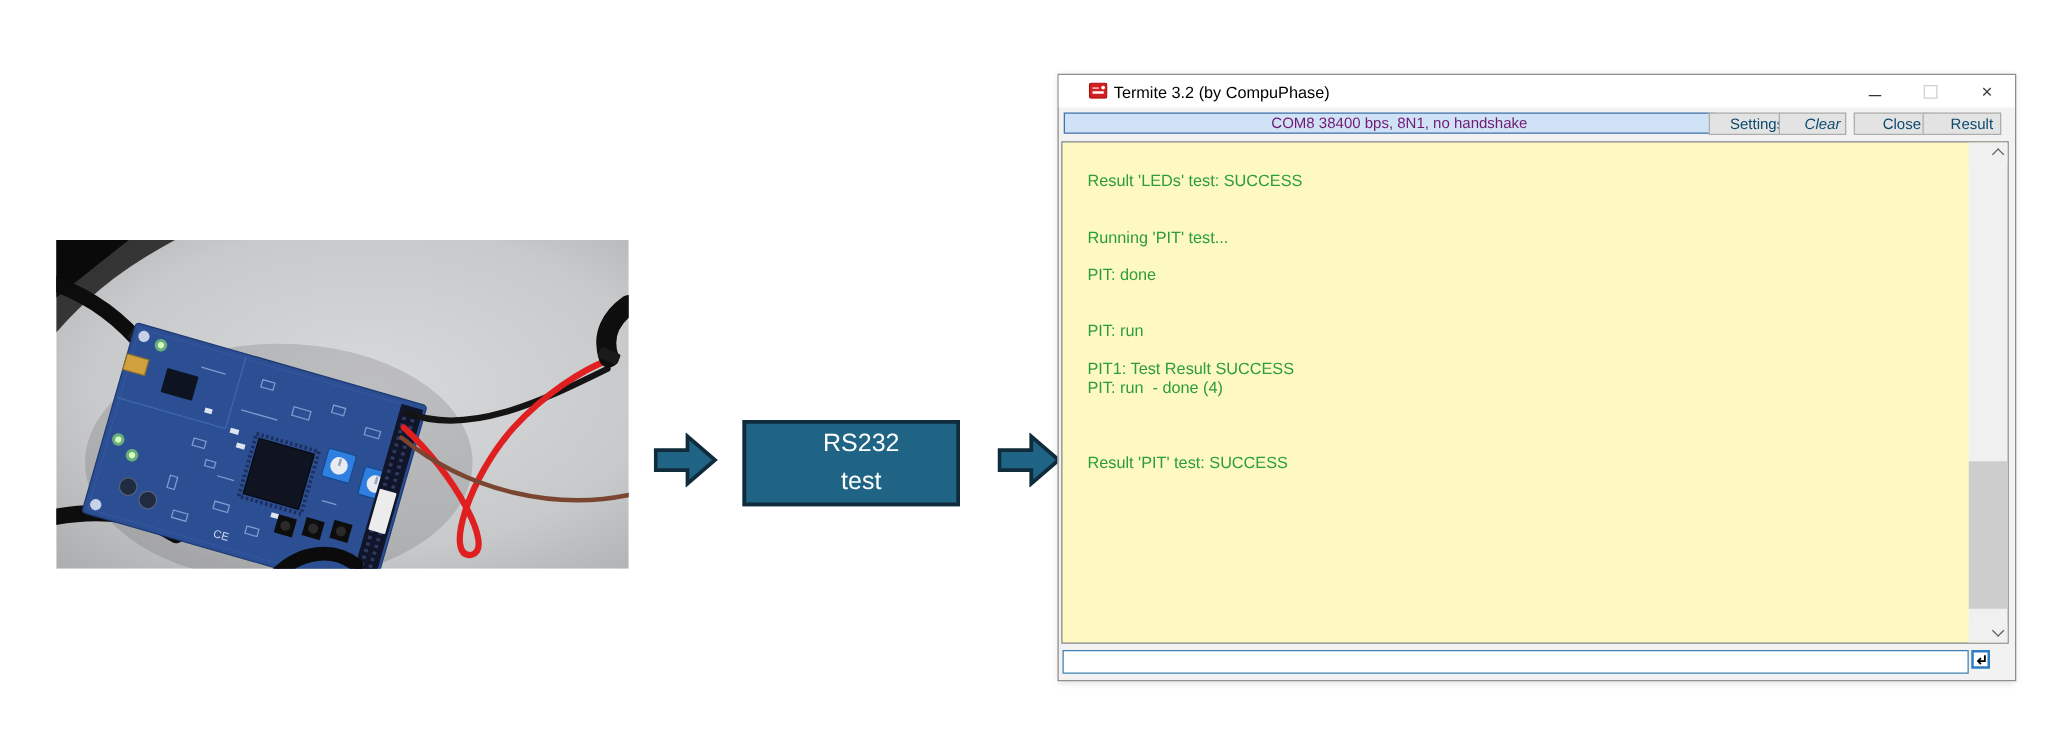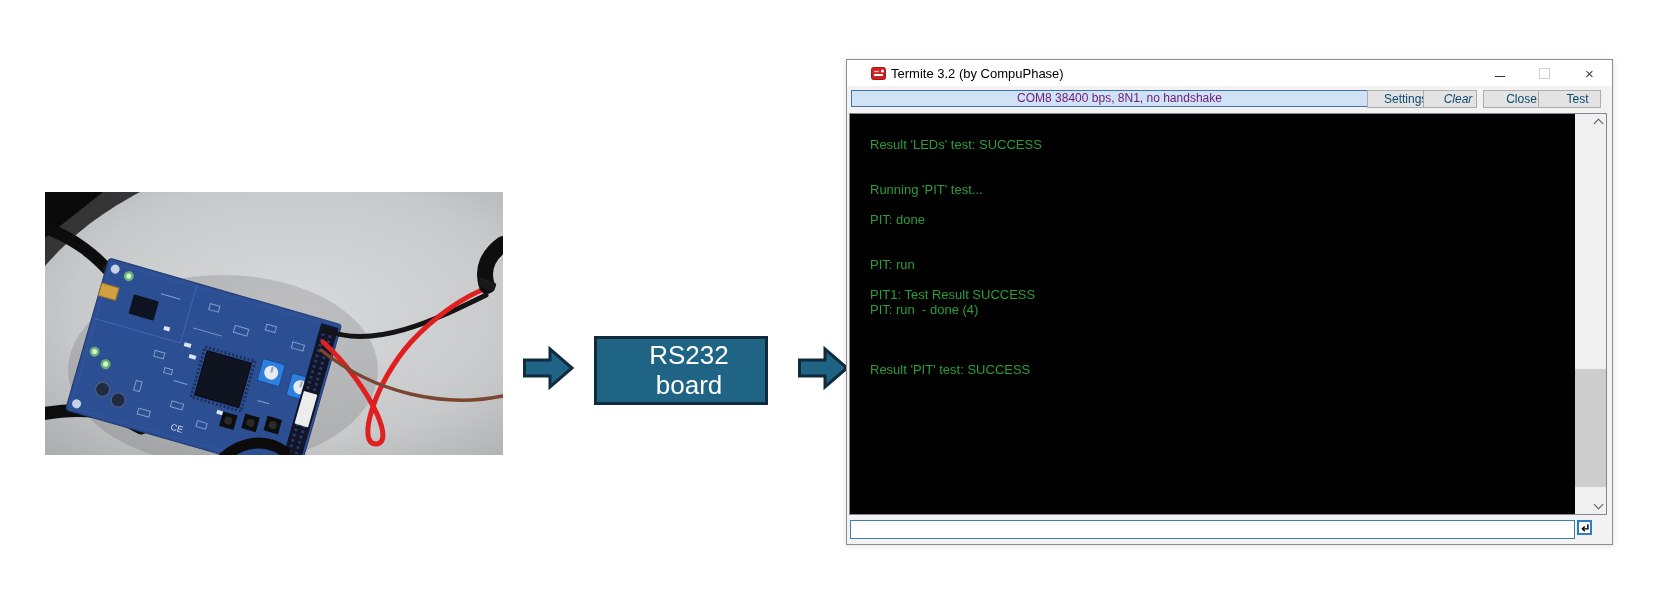--- a/index.html
+++ b/index.html
@@ -9,21 +9,21 @@
 
   
   #photo{left:29px;top:192px;width:458px;height:263px;}
 
   
   .flow-arrow{width:52px;height:44px;}
   #arrow1{left:507px;top:346px;}
   #arrow2{left:782px;top:346px;}
   #rs232{left:594px;top:336px;width:152px;height:62px;background:#1F6484;
          border:3px solid #102B3B;color:#ffffff;text-align:center;
-         font-size:26px;line-height:30px;padding-top:1px;}
+         font-size:20px;line-height:30px;padding-top:1px;}
 
   
   #win{left:846px;top:59px;width:749px;height:484px;background:#F2F2F2;
        border:1px solid #8E8E8E;box-shadow:0 1px 6px rgba(0,0,0,.13);}
   #titlebar{left:0;top:0;width:749px;height:26px;background:#ffffff;}
   #app-icon{left:8px;top:6px;width:15px;height:13px;}
   #win-title{left:28px;top:0;height:26px;line-height:27px;font-size:13px;color:#000;}
   #caption{right:0;top:0;height:26px;display:flex;}
   .cap-btn{width:45px;height:26px;display:flex;align-items:center;justify-content:center;}
   .min-glyph{width:10px;height:1px;background:#333;display:block;margin-top:6px;}
@@ -34,21 +34,21 @@
   #statusbox{left:4px;top:4px;width:503px;height:15px;background:#CFE2F6;
              border:1px solid #4472A8;text-align:center;font-size:12px;
              line-height:15px;color:#701a75;}
   .tb-btn{top:4px;height:16px;background:#E3E3E3;border:1px solid #ADADAD;
           font-size:12px;line-height:16px;text-align:center;color:#0c4a6e;}
   #btn-settings{left:520px;width:42px;}
   #btn-clear{left:576px;width:36px;font-style:italic;}
   #btn-about{left:636px;width:43px;}
   #btn-close{left:691px;width:45px;}
 
-  #terminal{left:2px;top:53px;width:740px;height:400px;background:#000000;
+  #terminal{left:2px;top:53px;width:740px;height:400px;background:#fef9c3;
             border:1px solid #828790;overflow:hidden;}
   #term-text{left:4px;top:8px;right:18px;}
   .term-line{min-height:15px;line-height:15px;font-size:13px;color:#2C9E38;white-space:pre;}
 
   #vscroll{right:0;top:0;width:15px;height:400px;background:#F0F0F0;}
   .sb-btn{left:0;width:15px;height:16px;background:#F0F0F0;display:flex;
           align-items:center;justify-content:center;}
   #sb-up{top:0;} #sb-down{top:384px;}
   .chev{width:6px;height:6px;border-left:1.5px solid #5a5a5a;border-top:1.5px solid #5a5a5a;}
   .chev.up{transform:rotate(45deg);margin-top:3px;}
@@ -169,21 +169,21 @@
 </div>
 
 <div class="abs flow-arrow" id="arrow1">
   <svg width="52" height="44" viewBox="0 0 52 44">
     <polygon points="1.5,14 27,14 27,3 49,22 27,41 27,30 1.5,30" fill="#1F6484" stroke="#102B3B" stroke-width="3"></polygon>
   </svg>
 </div>
 
 <div class="abs" id="rs232">
   <div>RS232</div>
-  <div>board</div>
+  <div>test</div>
 </div>
 
 <div class="abs flow-arrow" id="arrow2">
   <svg width="52" height="44" viewBox="0 0 52 44">
     <polygon points="1.5,14 27,14 27,3 49,22 27,41 27,30 1.5,30" fill="#1F6484" stroke="#102B3B" stroke-width="3"></polygon>
   </svg>
 </div>
 
 <div class="abs" id="win">
 
@@ -208,21 +208,21 @@
           <span class="close-glyph">×</span>
         </div>
     </div>
   </div>
 
   <div class="abs" id="toolbar">
     <div class="abs" id="statusbox">COM8 38400 bps, 8N1, no handshake</div>
     <div class="abs tb-btn" id="btn-settings">Settings</div>
     <div class="abs tb-btn" id="btn-clear">Clear</div>
     <div class="abs tb-btn" id="btn-about">Close</div>
-    <div class="abs tb-btn" id="btn-close">Test</div>
+    <div class="abs tb-btn" id="btn-close">Result</div>
   </div>
 
   <div class="abs" id="terminal">
     <div class="abs" id="term-text">
         <div class="term-line"></div>
         <div class="term-line">Result 'LEDs' test: SUCCESS</div>
         <div class="term-line"></div>
         <div class="term-line"></div>
         <div class="term-line">Running 'PIT' test...</div>
         <div class="term-line"></div>

